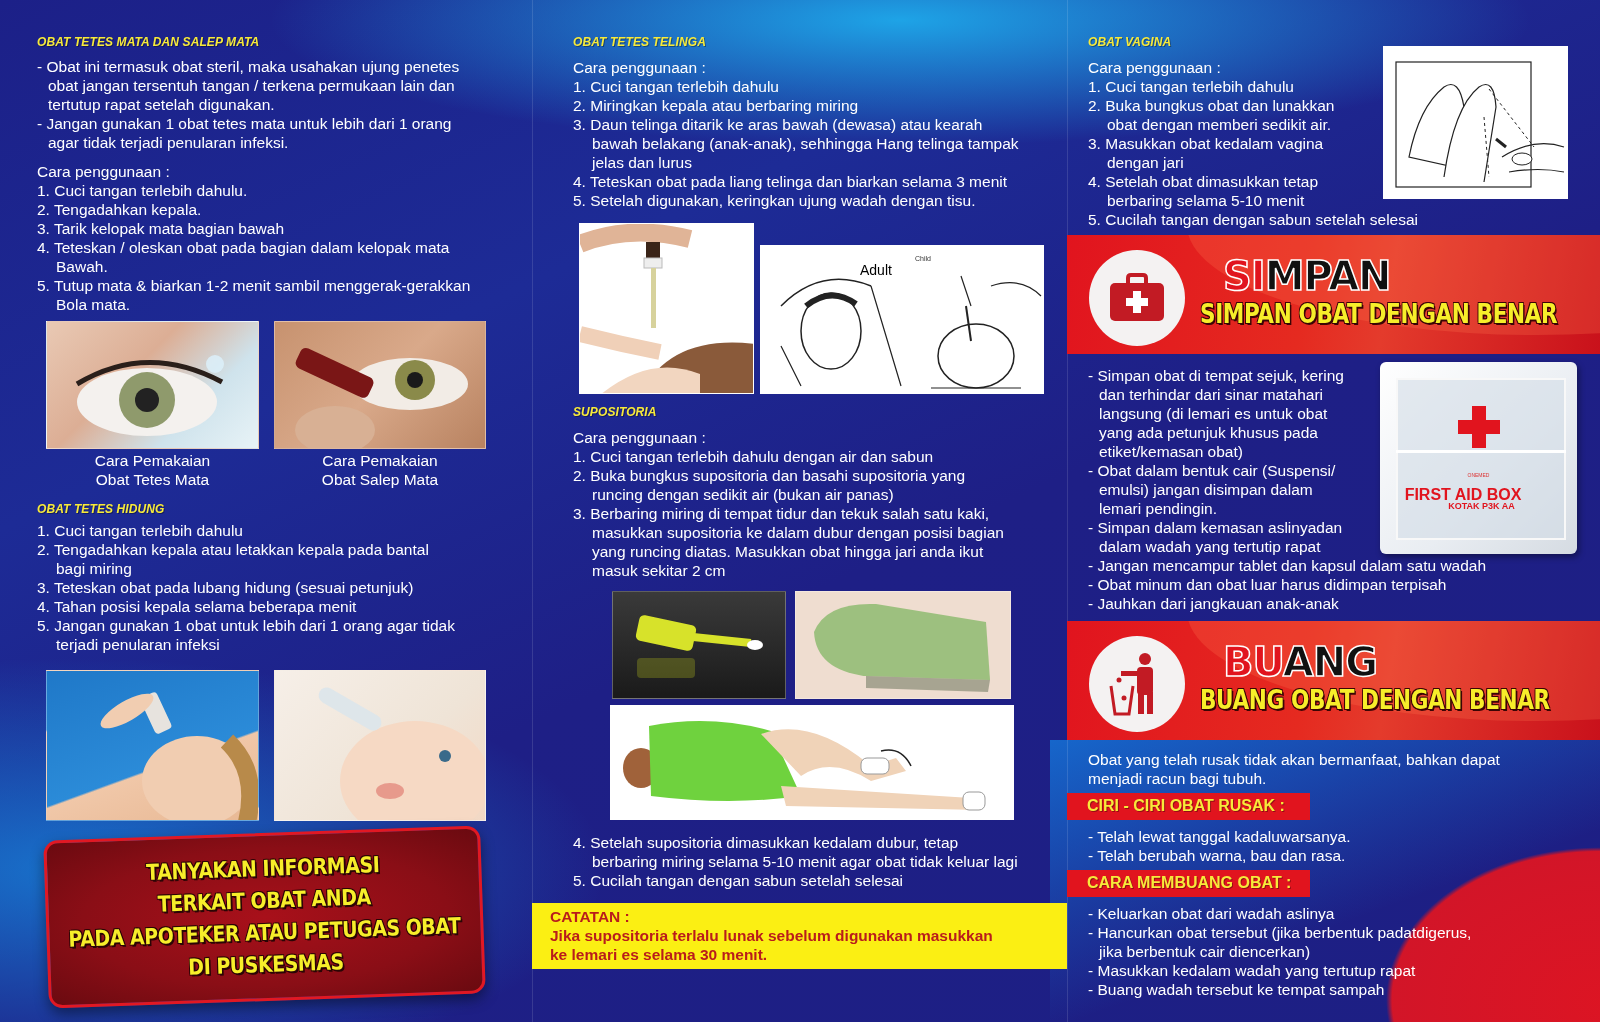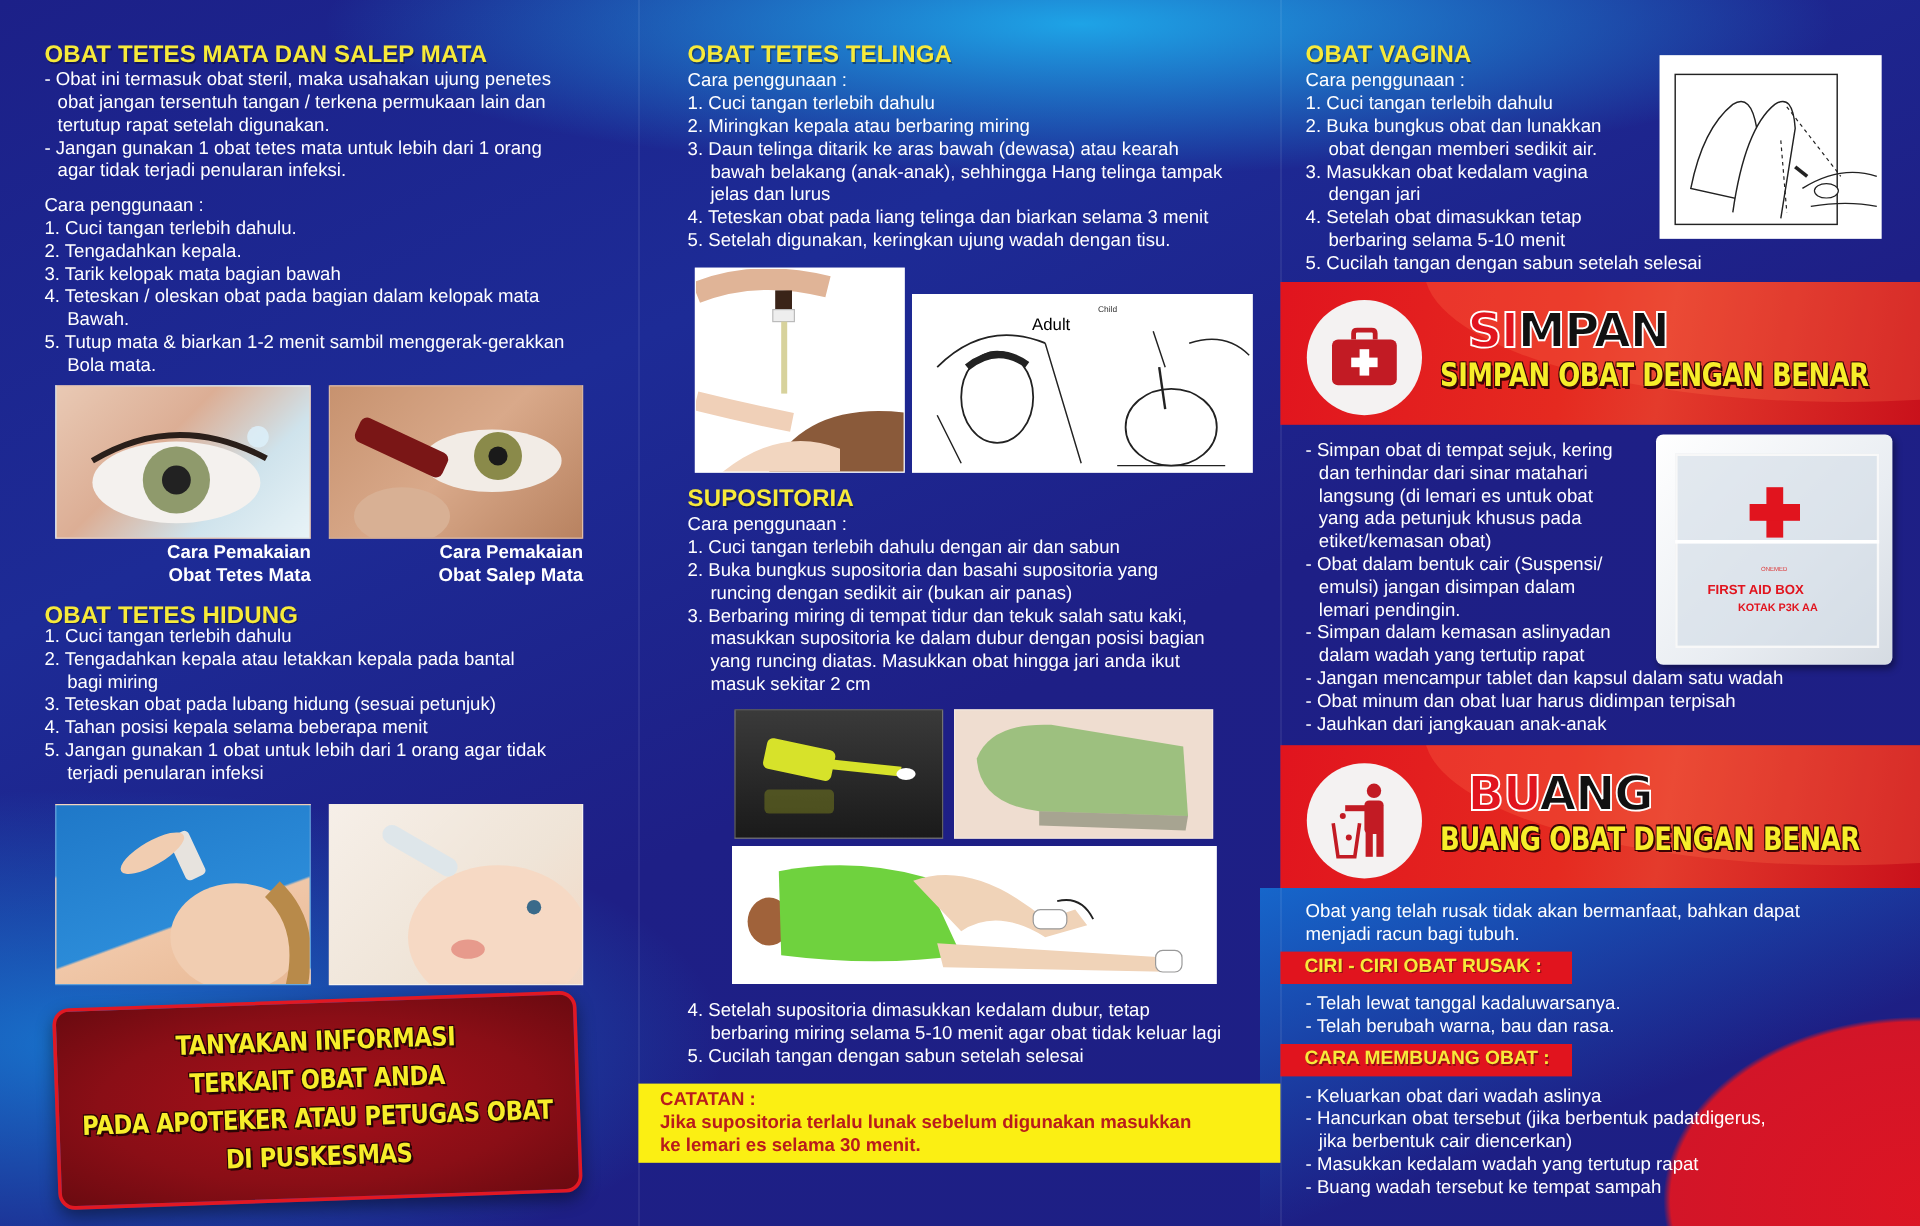--- a/index.html
+++ b/index.html
@@ -36,45 +36,45 @@
   }
   .col { position: absolute; top: 0; height: 1022px; }
   .col-left { left: 0; width: 532px; }
   .col-mid { left: 532px; width: 535px; margin-left: 12px; }
   .col-right { left: 1067px; width: 533px; }
 
   .heading {
     position: absolute;
     color: #f7ea3a;
     font-weight: bold;
-    font-size: 20px;
+    font-size: 12px;
     letter-spacing: 0.1px;
     text-shadow: 1px 1px 0 rgba(0,0,0,0.35);
+    font-style: italic;
   }
   .text-block {
     position: absolute;
     font-size: 15.5px;
     line-height: 19px;
     color: #ffffff;
   }
   .line { white-space: nowrap; }
   .indent { padding-left: 19px; }
   .indent-d { padding-left: 11px; }
 
   .photo {
     position: absolute;
     border: 1px solid rgba(255,255,255,0.3);
     overflow: hidden;
   }
   .caption {
     position: absolute;
-    text-align: right;
+    text-align: center;
     font-size: 15.5px;
     line-height: 19px;
-    font-weight: bold;
   }
 
   .cta-box {
     position: absolute; left: 46px; top: 833px; width: 437px; height: 168px;
     background: radial-gradient(ellipse at 50% 50%, #a8101a 0%, #8a0e16 60%, #6a0a10 100%);
     border: 3px solid #e11823;
     border-radius: 14px;
     transform: rotate(-2deg);
     box-shadow: 0 6px 14px rgba(0,0,0,0.45);
     display: flex; flex-direction: column; align-items: center; justify-content: center;
@@ -392,21 +392,21 @@
   <div class="line">- Obat minum dan obat luar harus didimpan terpisah</div>
   <div class="line">- Jauhkan dari jangkauan anak-anak</div>
 </div>
 
 <div style="position:absolute;left:1380px;top:362px;width:197px;height:192px;background:linear-gradient(135deg,#ffffff 0%,#e9edf2 60%,#d5dbe2 100%);border-radius:6px;box-shadow:2px 3px 6px rgba(0,0,0,0.4)">
   <div style="position:absolute;left:16px;top:16px;width:170px;height:162px;border:2px solid #f8f8f8;background:rgba(210,220,230,0.6)"></div>
   <div style="position:absolute;left:16px;top:88px;width:170px;height:3px;background:#fff"></div>
   <div style="position:absolute;left:92px;top:44px;width:14px;height:42px;background:#e1141e"></div>
   <div style="position:absolute;left:78px;top:58px;width:42px;height:14px;background:#e1141e"></div>
   <div style="position:absolute;left:0;top:110px;width:197px;text-align:center;font-size:5px;color:#d33">ONEMED</div>
-  <div style="position:absolute;left:0;top:124px;width:166px;text-align:center;font-size:11px;font-weight:bold;color:#e1141e">FIRST AID BOX</div>
+  <div style="position:absolute;left:0;top:124px;width:166px;text-align:center;font-size:16px;font-weight:bold;color:#e1141e">FIRST AID BOX</div>
   <div style="position:absolute;left:0;top:139px;width:203px;text-align:center;font-size:9px;font-weight:bold;color:#e1141e">KOTAK P3K AA</div>
 </div>
 
 <div class="banner" style="top:621px">
   <div class="banner-circle">
     <svg width="60" height="64" viewBox="0 0 60 64">
       <circle cx="38" cy="7" r="6" fill="#c21b24"></circle>
       <rect x="30" y="15" width="16" height="28" rx="4" fill="#c21b24"></rect>
       <rect x="31" y="40" width="6" height="22" fill="#c21b24"></rect>
       <rect x="40" y="40" width="6" height="22" fill="#c21b24"></rect>

